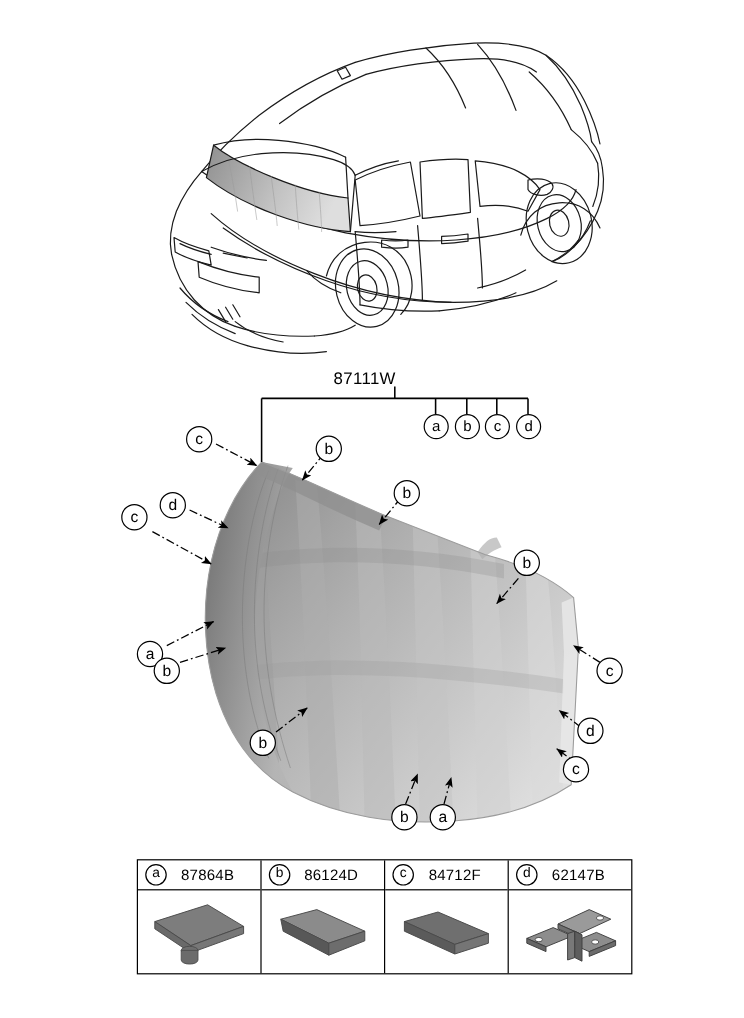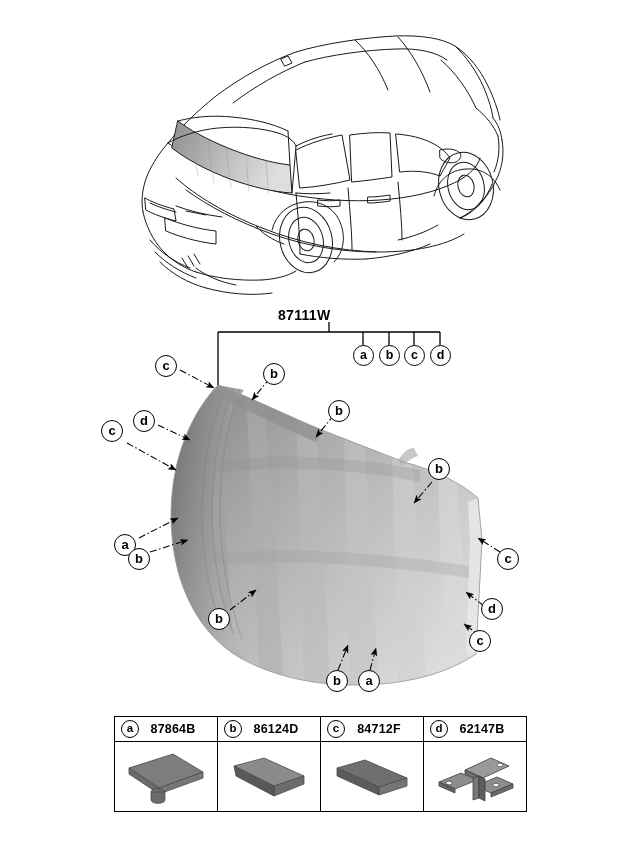--- a/index.html
+++ b/index.html
@@ -14,21 +14,20 @@
     position: relative;
     overflow: hidden;
     font-family: "Liberation Sans", sans-serif;
     color: #000000;
   }
   #page-root {
     position: absolute;
     left: 0; top: 0;
     width: 552px;
     height: 848px;
-    font-weight: bold;
   }
   .layer {
     position: absolute;
     left: 0; top: 0;
     width: 620px;
     height: 848px;
   }
   .layer svg { display: block; }
 
   

